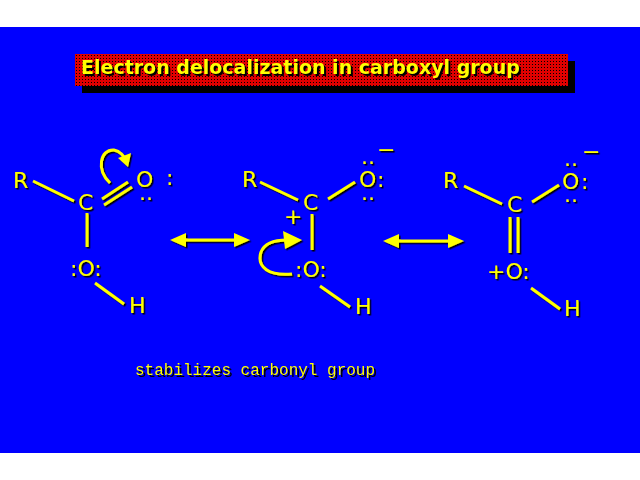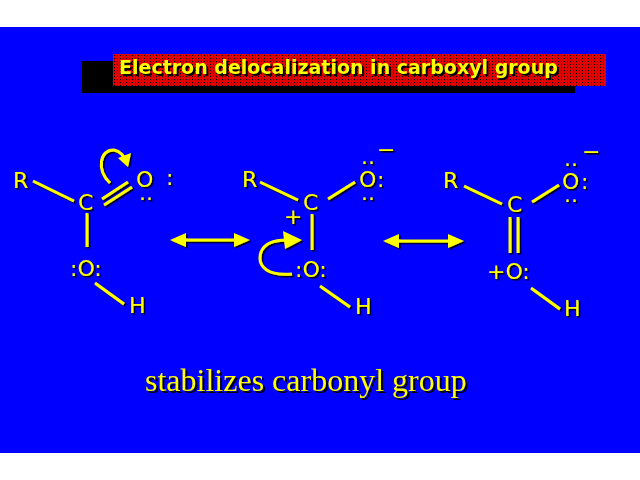--- a/index.html
+++ b/index.html
@@ -15,38 +15,37 @@
   .title-shadow {
     position: absolute; left: 82px; top: 61px; width: 493px; height: 32px;
     background: #000000;
   }
   .title-box {
     position: absolute; left: 75px; top: 54px; width: 493px; height: 32px;
     background-color: #e00000;
     background-image: radial-gradient(circle, #000 0.6px, transparent 0.9px);
     background-size: 3px 3px;
     box-sizing: border-box;
-    margin-left: 38px;
   }
   .title-text {
     position: absolute; left: 6px; top: 2px;
     font-family: "DejaVu Sans", sans-serif;
     font-weight: bold; font-size: 19px; color: #ffff00;
     letter-spacing: 0px;
     text-shadow: 2px 2px 0 #000;
     white-space: nowrap;
   }
   svg.diagram { position: absolute; left: 0; top: 0; }
   .atom {
     font-family: "DejaVu Sans", sans-serif;
     font-size: 22px; fill: #ffff00;
   }
   .caption {
-    position: absolute; left: 145px; top: 362px;
-    font-family: Liberation Serif, serif; font-size: 32px; color: #ffff00;
+    position: absolute; left: 135px; top: 362px;
+    font-family: Liberation Mono, monospace; font-size: 16px; color: #ffff00;
     text-shadow: 2px 2px 0 #000; white-space: nowrap;
   }
 </style>
 </head>
 <body>
 
 <div class="slide"></div>
 
 <div class="title-shadow"></div>
 <div class="title-box">

